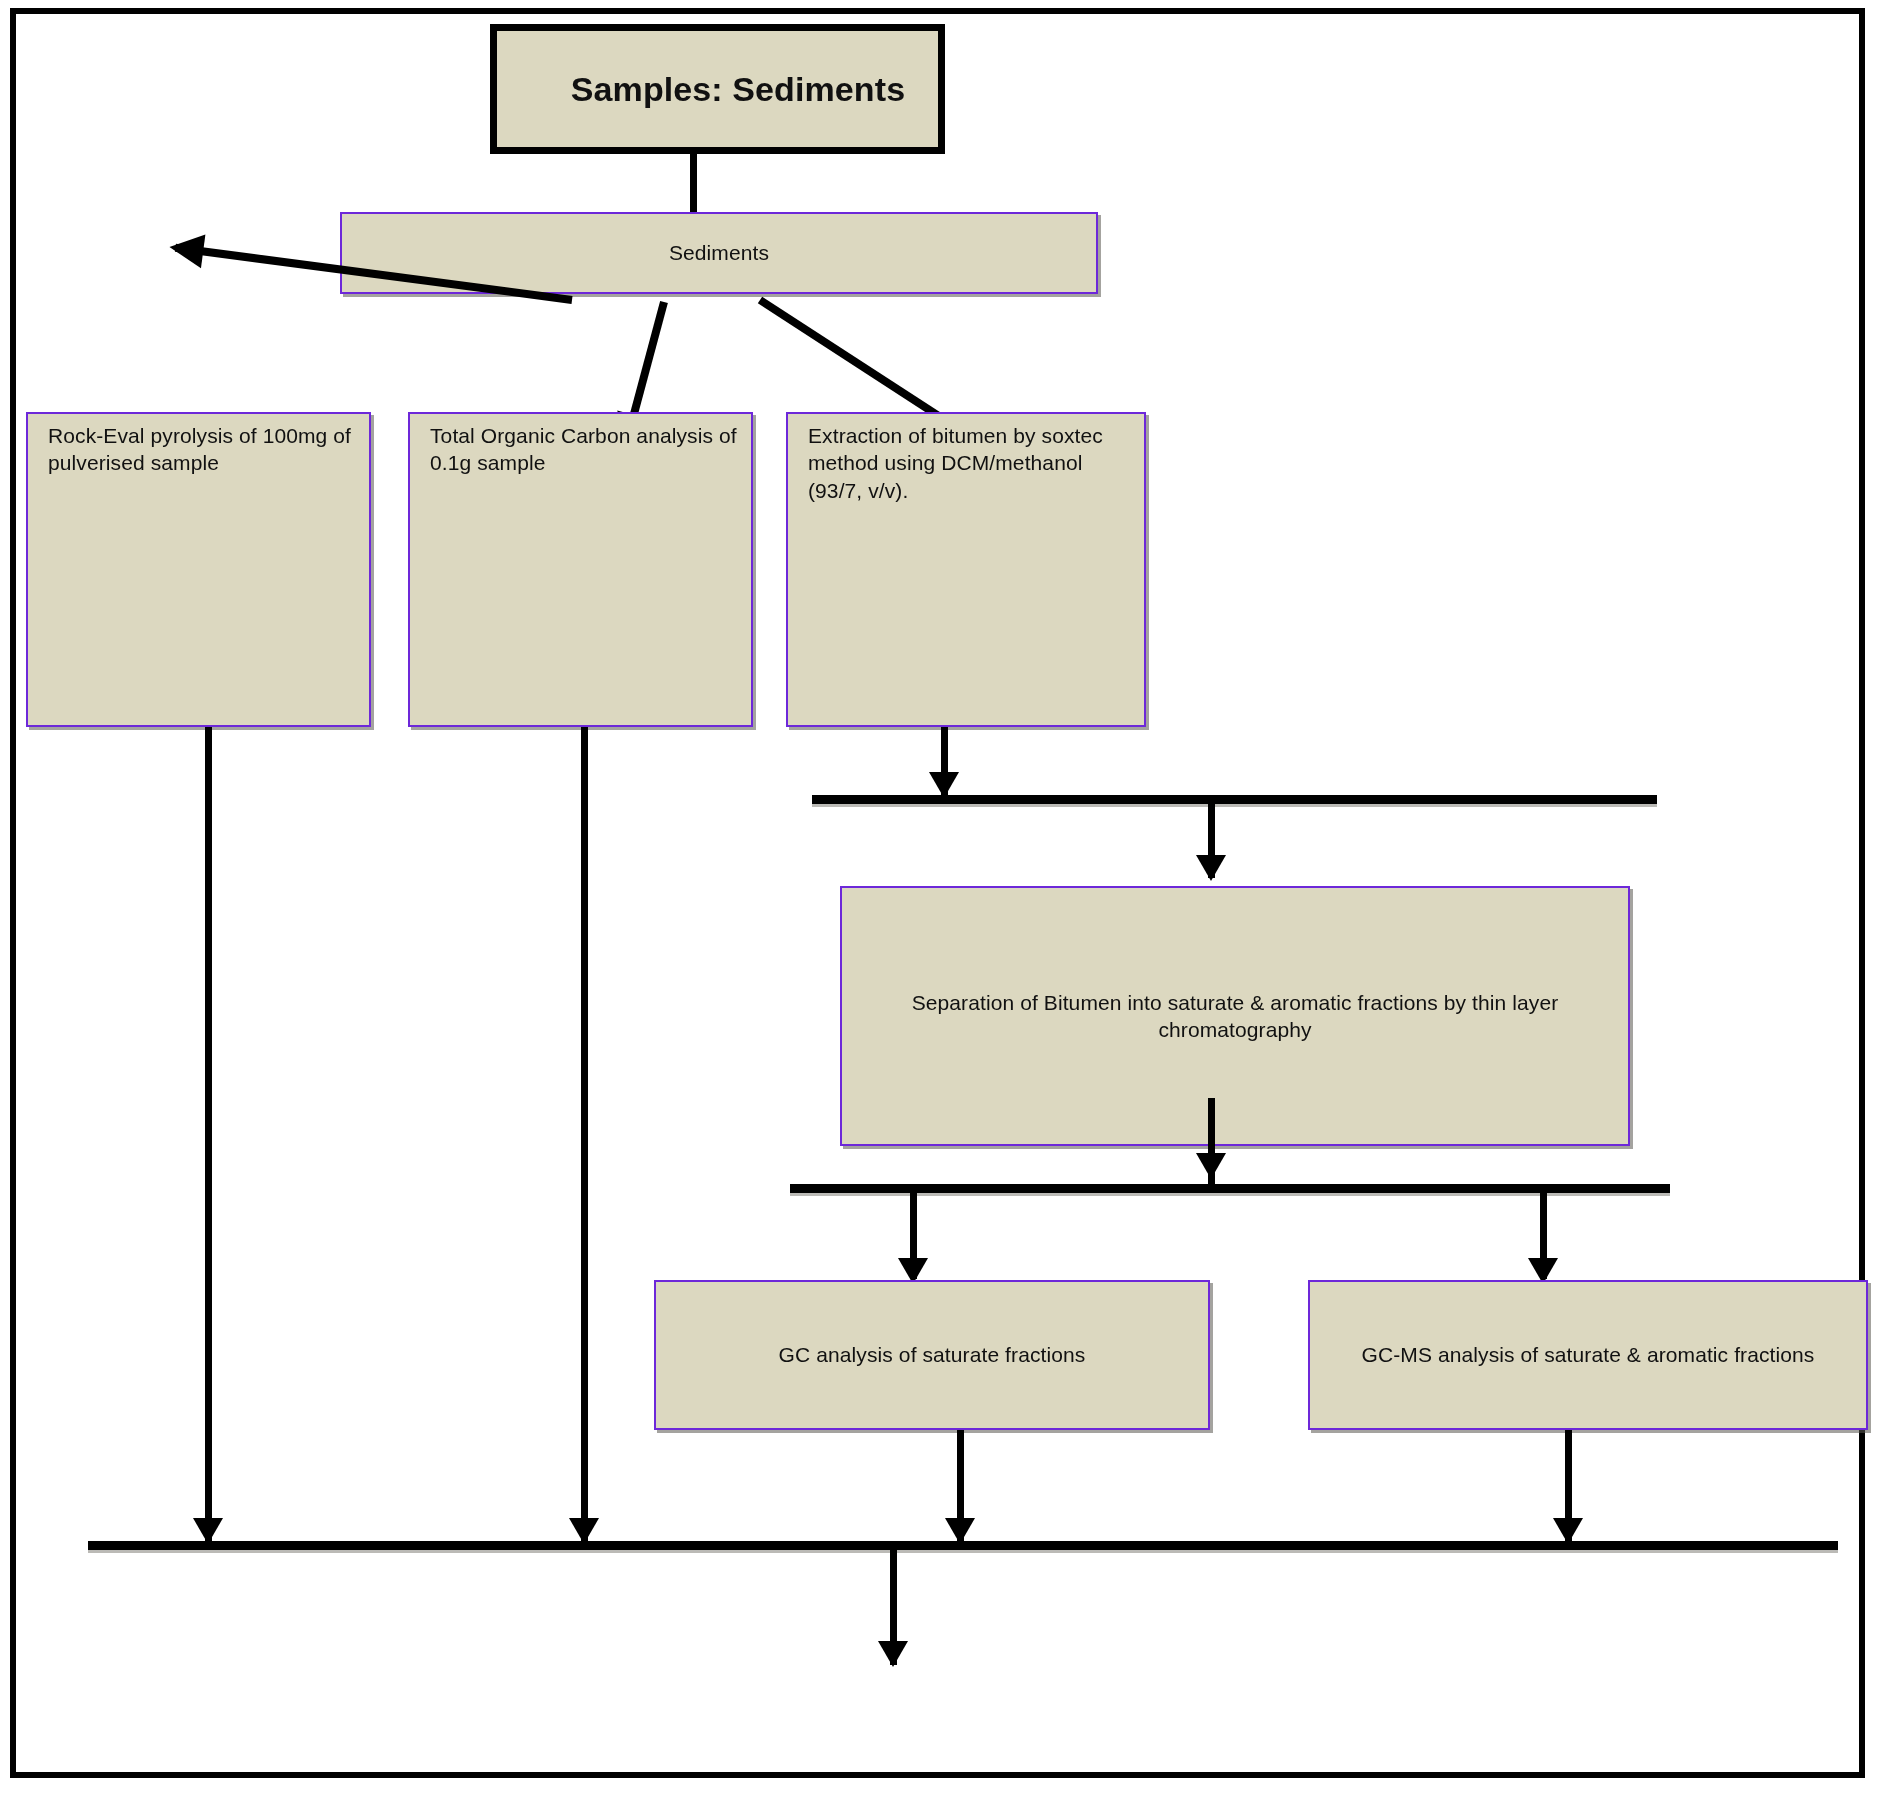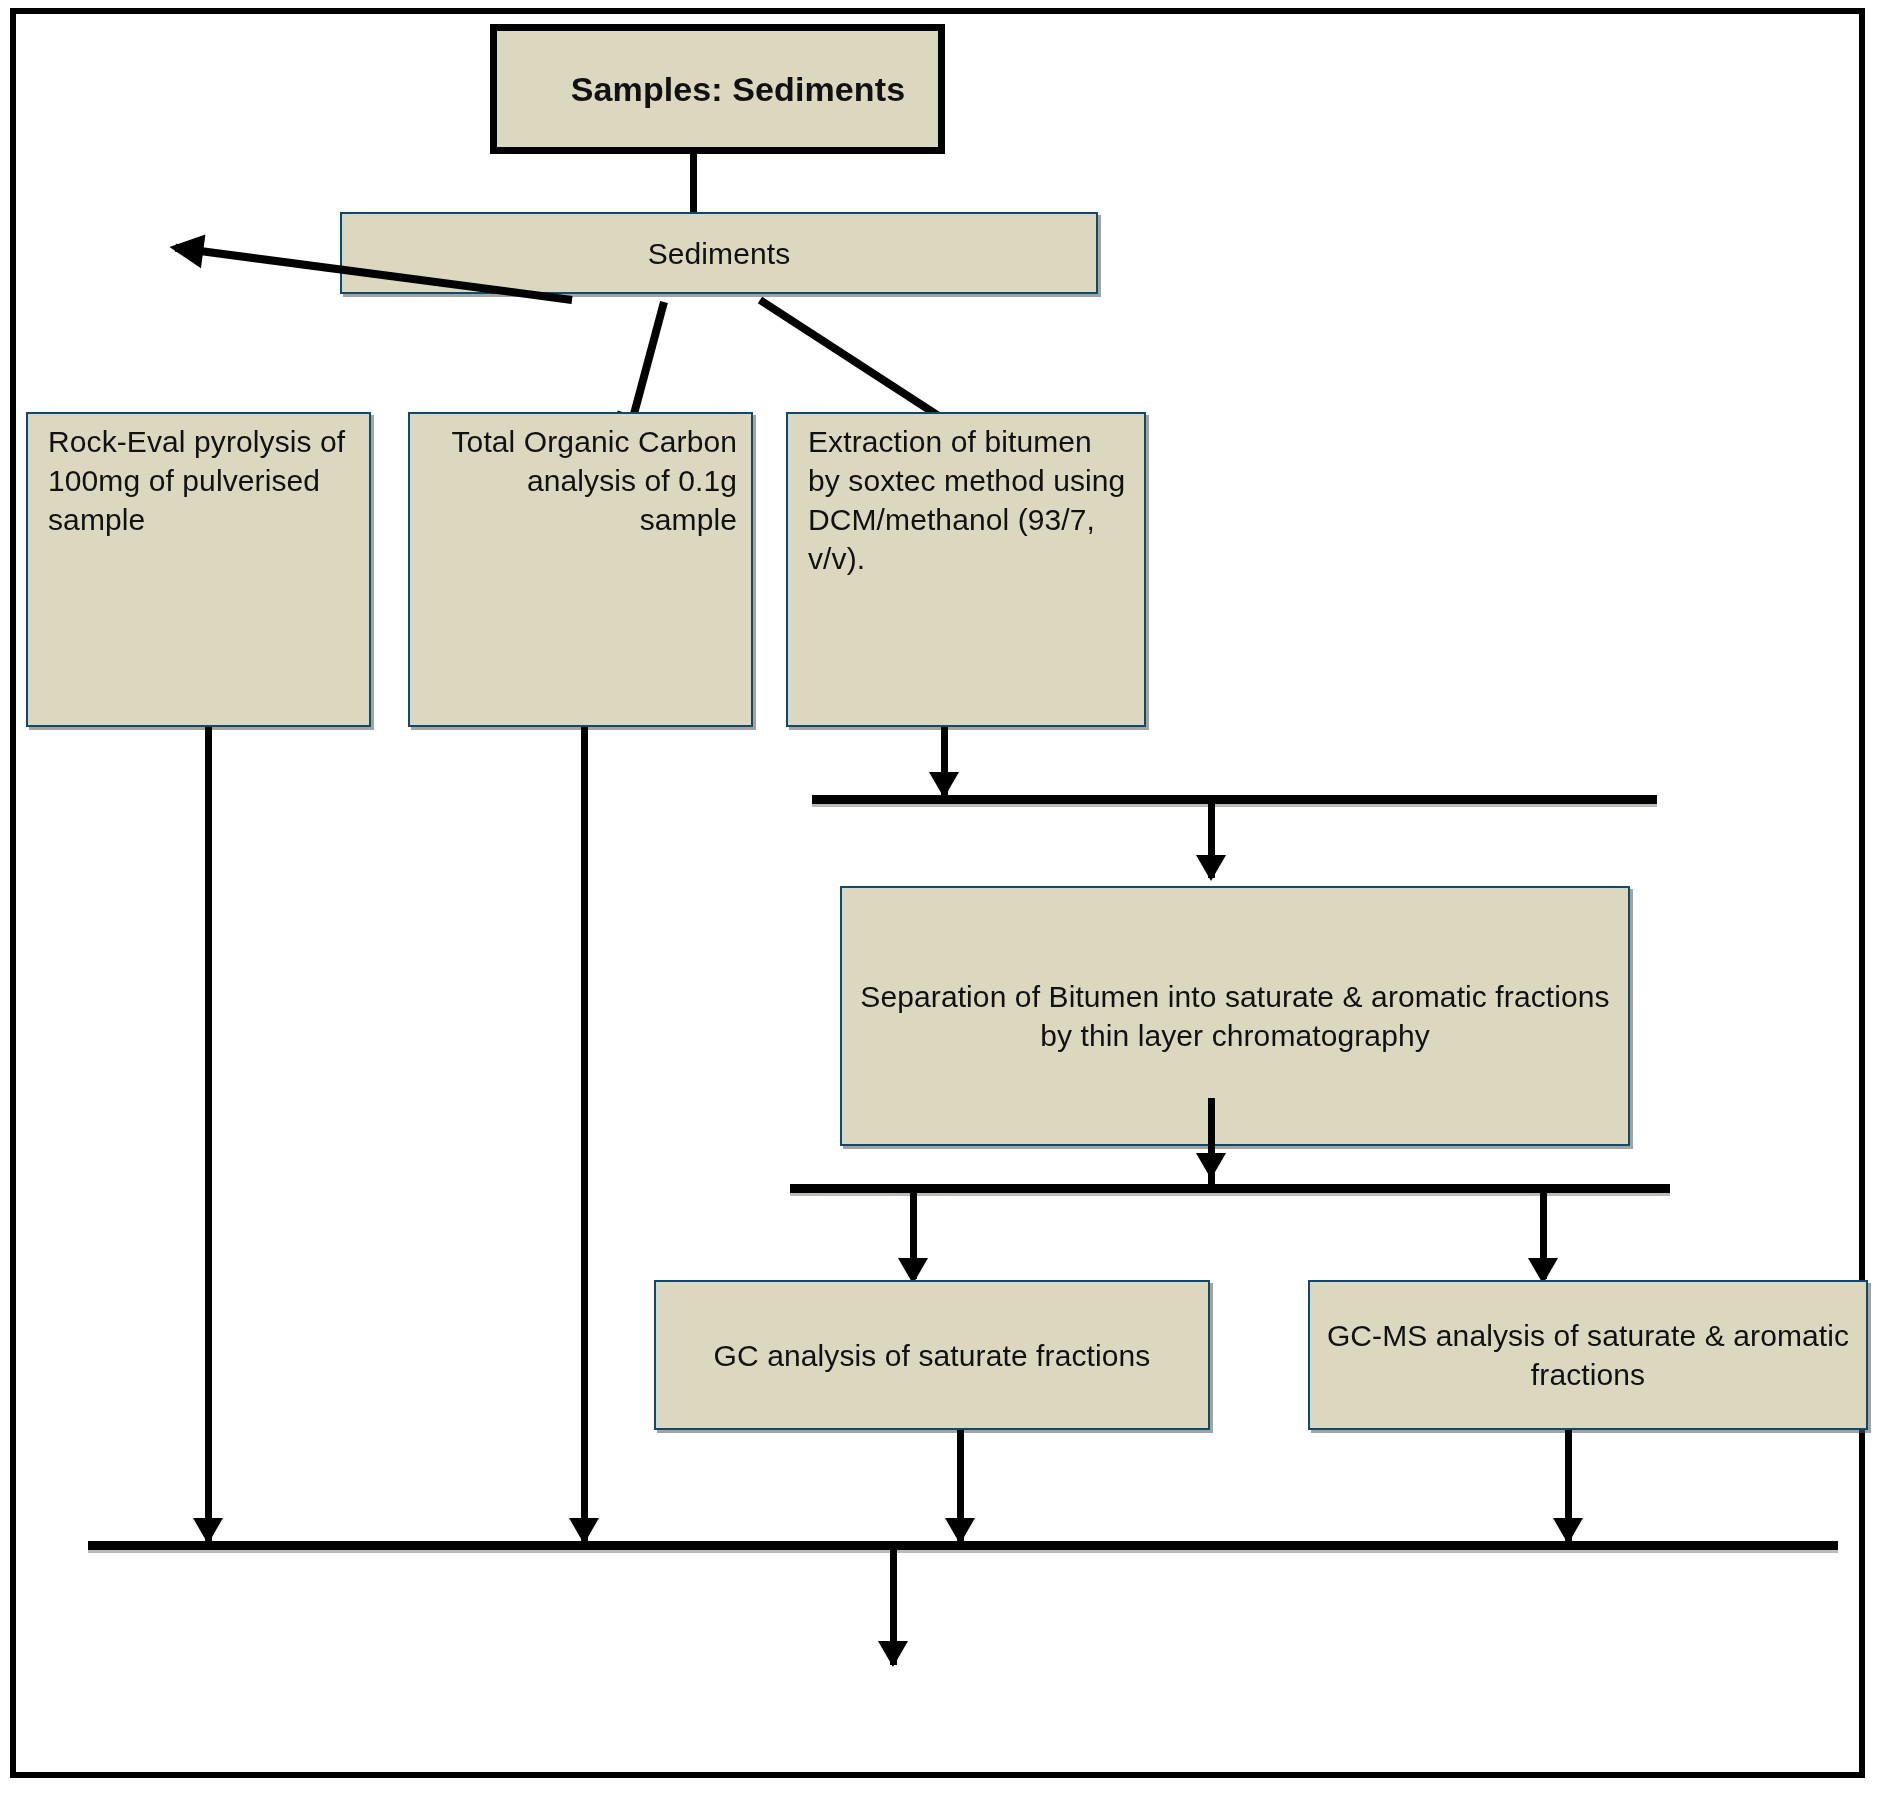--- a/index.html
+++ b/index.html
@@ -24,26 +24,26 @@
     width: 1855px;
     height: 1770px;
     border: 6px solid #000000;
     box-sizing: border-box;
     pointer-events: none;
   }
   .node {
     position: absolute;
     box-sizing: border-box;
     background: #dcd8c0;
-    border: 2px solid #0c4a6e;
+    border: 2px solid #6d28d9;
     box-shadow: 3px 3px 0 rgba(90,88,80,0.55);
     display: flex;
     align-items: center;
     color: #111111;
-    font-size: 30px;
+    font-size: 21px;
     line-height: 1.30;
     letter-spacing: 0.1px;
   }
   .node.center {
     justify-content: center;
     text-align: center;
   }
   .node.left {
     justify-content: flex-start;
     text-align: left;
@@ -126,21 +126,21 @@
     <span class="head"></span>
   </div>
   <div class="diag" style="left:760px; top:296px; width:290px; transform: rotate(33deg);">
     <span class="head"></span>
   </div>
 
   <div class="node left" style="left:26px; top:412px; width:345px; height:315px;">
     <span class="txt">Rock-Eval pyrolysis of 100mg of pulverised sample</span>
   </div>
 
-  <div class="node left" style="left:408px; top:412px; width:345px; height:315px;text-align:right;">
+  <div class="node left" style="left:408px; top:412px; width:345px; height:315px;">
     <span class="txt">Total Organic Carbon analysis of 0.1g sample</span>
   </div>
 
   <div class="node left" style="left:786px; top:412px; width:360px; height:315px;">
     <span class="txt">Extraction of bitumen by soxtec method using DCM/methanol (93/7, v/v).</span>
   </div>
 
   <div class="vline" style="left:941px; top:727px; height:68px;"></div>
   <div class="arrow-down" style="left:929px; top:772px;"></div>
 

